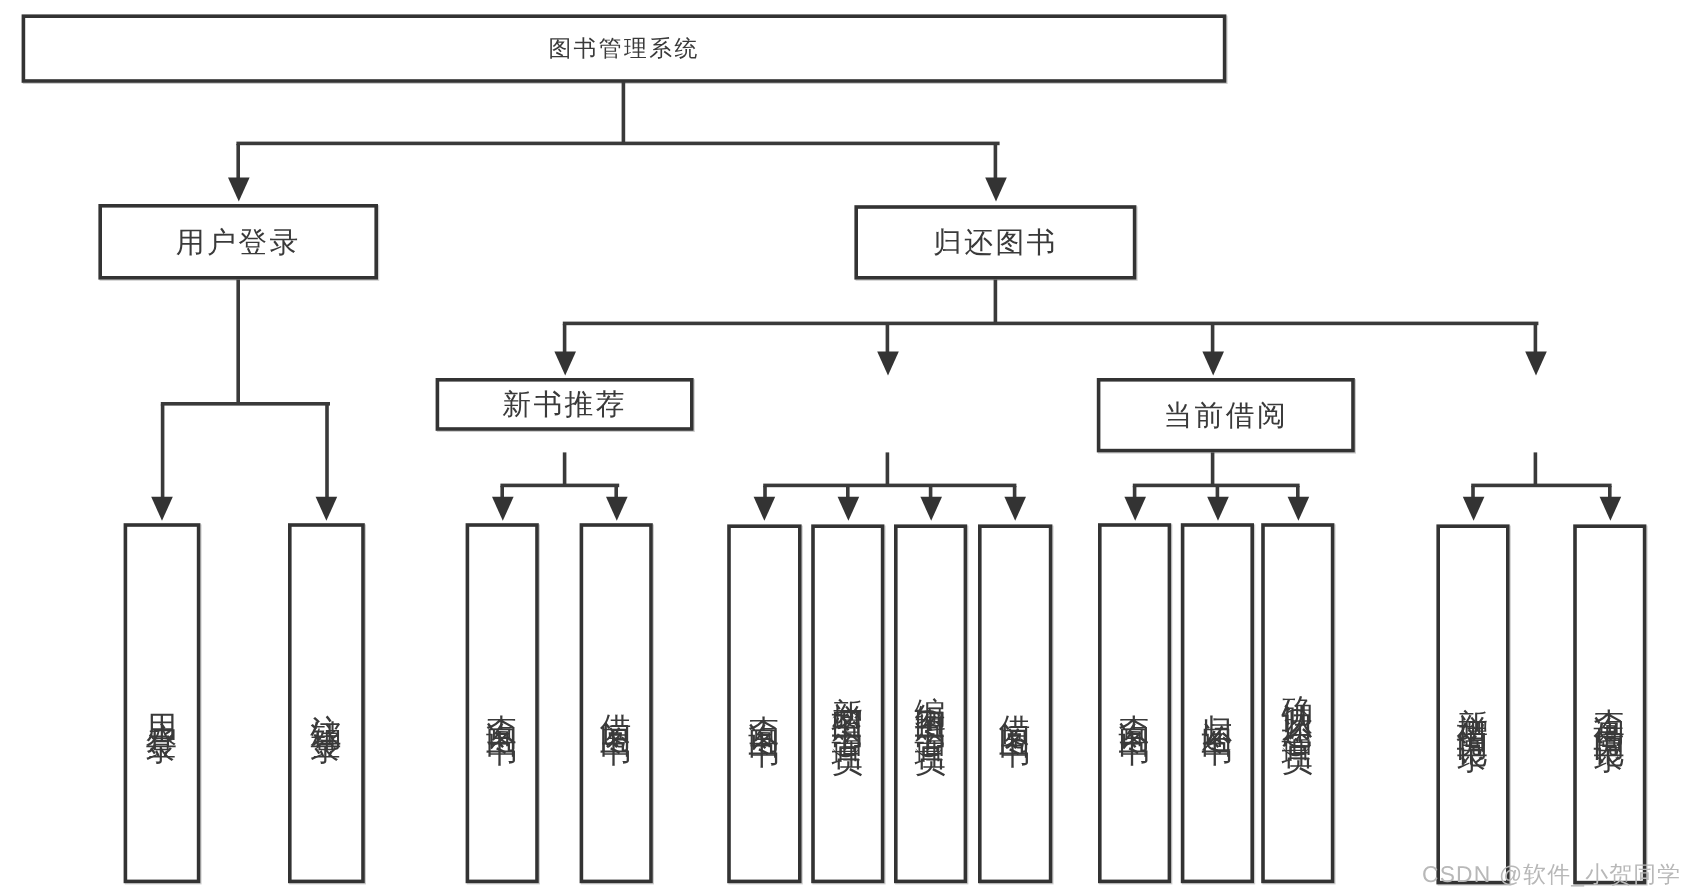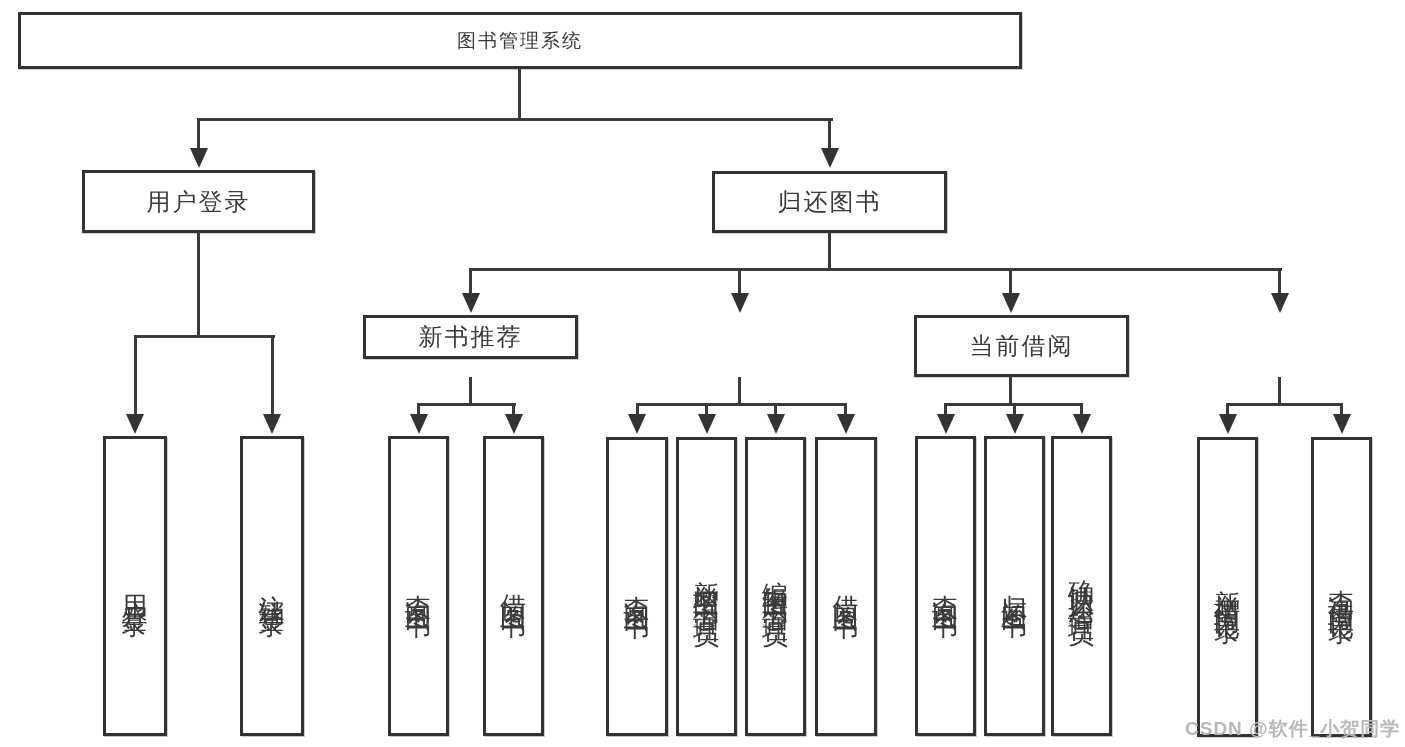--- a/index.html
+++ b/index.html
@@ -39,21 +39,20 @@
     border-right:9px solid transparent;
     border-top:20px solid #333333;
   }
   .watermark{
     position:absolute;
     top:716px;left:1185px;
     font-size:19px;
     color:#b8b8b8;
     letter-spacing:1px;
     white-space:nowrap;
-    font-weight:bold;
   }
 </style>
 </head>
 <body>
 
 <div class="canvas">
 
   <div class="b root" style="left:18px;top:12px;width:1004px;height:57px;">图书管理系统</div>
 
   <div class="vl" style="left:518px;top:68px;height:52px;"></div>

